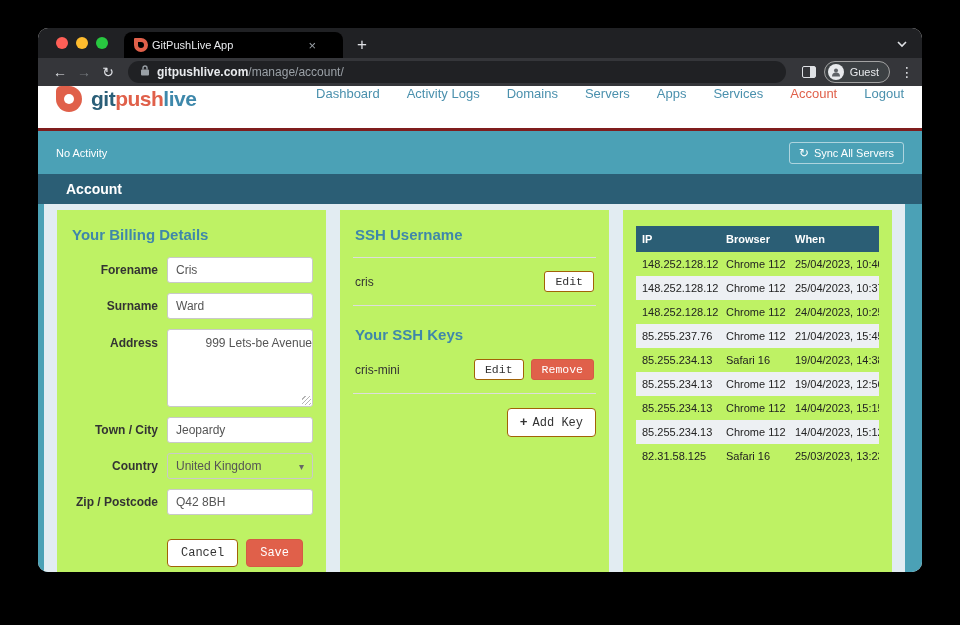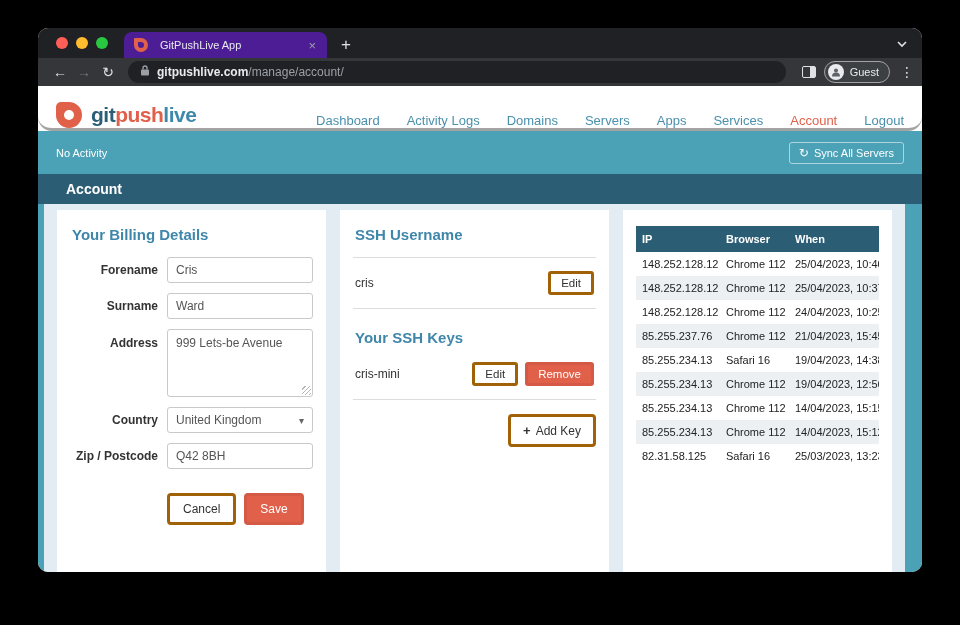--- a/index.html
+++ b/index.html
@@ -8,22 +8,22 @@
 
   .window{position:absolute;left:38px;top:28px;width:884px;height:544px;
           border-radius:10px;overflow:hidden;background:#fff;
           display:flex;flex-direction:column;}
 
   
   .tabstrip{height:30px;background:#202124;display:flex;align-items:flex-end;flex:0 0 auto;position:relative;}
   .traffic{display:flex;gap:8px;padding:0 16px 9px 18px;}
   .light{width:12px;height:12px;border-radius:50%;}
   .light.red{background:#ff5f57}.light.yellow{background:#febc2e}.light.green{background:#28c840}
-  .tab{height:26px;width:185px;background:#4c1d95;border-radius:8px 8px 0 0;
-       display:flex;align-items:center;padding:0 8px 0 10px;gap:12px;}
+  .tab{height:26px;width:185px;background:#000000;border-radius:8px 8px 0 0;
+       display:flex;align-items:center;padding:0 24px 0 10px;gap:4px;}
   .favicon{width:6px;height:6px;border:4px solid #e0604a;border-radius:1px 50% 50% 50%;flex:0 0 auto;}
   .tab-title{color:#e8eaed;font-size:11px;flex:1;white-space:nowrap;overflow:hidden;}
   .tab-close{color:#9aa0a6;font-size:13px;padding:0 3px;cursor:default;}
   .newtab{color:#dfe1e5;font-size:17px;margin:0 0 3px 14px;}
   .tab-chevron{position:absolute;right:14px;top:8px;}
   .toolbar{height:28px;background:#35363a;display:flex;align-items:center;padding:0 10px;flex:0 0 auto;}
   .nav-btn{color:#dfe1e5;font-size:14px;width:24px;text-align:center;}
   .nav-btn.disabled{color:#73777c;}
   .omnibox{flex:1;background:#202124;height:22px;border-radius:11px;display:flex;
            align-items:center;padding:0 12px;gap:7px;margin:0 8px;font-size:12px;}
@@ -31,22 +31,22 @@
   .omnibox .path{color:#9aa0a6;}
   .side-panel-icon{width:12px;height:10px;border:1.5px solid #dfe1e5;border-radius:2px;margin:0 8px;
                    background:linear-gradient(to right,transparent 55%,#dfe1e5 55%);}
   .profile{display:flex;align-items:center;gap:6px;background:#3c4043;border:1px solid #a3a3a3;
            border-radius:12px;padding:2px 10px 2px 3px;color:#e8eaed;font-size:11px;}
   .avatar{width:16px;height:16px;border-radius:50%;background:#e8eaed;display:flex;
           align-items:center;justify-content:center;}
   .menu-dots{color:#dfe1e5;font-size:14px;margin-left:10px;width:12px;text-align:center;}
 
   
-  .app-header{height:42px;background:#fff;border-bottom:3px solid #a3a3a3;
-              display:flex;align-items:flex-end;padding:0 18px;flex:0 0 auto;border-radius:14px;}
+  .app-header{height:42px;background:#fff;border-bottom:3px solid #7f1d1d;
+              display:flex;align-items:flex-start;padding:0 18px;flex:0 0 auto;}
   .logo{display:flex;align-items:center;gap:9px;}
   .logo-mark{width:26px;height:26px;background:#e0604a;border-radius:5px 50% 50% 50%;position:relative;}
   .logo-mark::after{content:"";position:absolute;left:8px;top:8px;width:10px;height:10px;
                     background:#fff;border-radius:50%;}
   .logo-text{font-size:21px;font-weight:bold;letter-spacing:-0.5px;}
   .logo-text .c-git{color:#2b5f78}.logo-text .c-push{color:#e0604a}.logo-text .c-live{color:#3e88ab}
   .main-nav{margin-left:auto;display:flex;gap:27px;font-size:13px;}
   .main-nav a{color:#4a90ad;text-decoration:none;}
   .main-nav a.active{color:#e0604a;}
 
@@ -55,41 +55,41 @@
   .status-text{font-size:11px;}
   .sync-btn{margin-left:auto;border:1px solid rgba(255,255,255,0.55);border-radius:3px;
             padding:4px 9px;font-size:11px;display:flex;align-items:center;gap:5px;color:#fff;}
   .sync-glyph{font-size:12px;line-height:1;}
 
   .account-band{height:30px;background:#2b5e75;color:#fff;display:flex;align-items:center;
                 padding:0 28px;font-size:14px;font-weight:600;flex:0 0 auto;}
 
   .content{flex:1;background:#4ba1b6;padding:0 17px 0 6px;overflow:hidden;}
   .content-inner{background:#e2ecf2;height:100%;padding:6px 13px 0 13px;display:flex;gap:14px;box-sizing:border-box;}
-  .panel{background:#ffffff;flex:1;padding:14px 13px;min-width:0;}
+  .panel{background:#bef264;flex:1;padding:14px 13px;min-width:0;}
   .panel-h{color:#3f87aa;font-size:15px;font-weight:600;margin:2px 0 14px 2px;}
 
   
   .form-row{display:flex;align-items:center;margin-bottom:10px;}
   .form-row.top{align-items:flex-start;}
   .form-label{width:97px;flex:0 0 auto;text-align:right;font-size:12px;font-weight:600;
               color:#333;padding-right:9px;box-sizing:border-box;}
   .form-row.top .form-label{padding-top:7px;}
   .tbox{flex:1;border:1px solid #c9c9c9;border-radius:3px;font-size:12px;color:#555;
         padding:0 8px;height:26px;font-family:inherit;box-sizing:border-box;min-width:0;background:#fff;}
-  textarea.tbox{height:68px;padding:6px 8px;resize:none;position:relative;}
+  textarea.tbox{height:78px;padding:6px 0;resize:none;position:relative;text-align:right;}
   .ta-wrap{flex:1;position:relative;display:flex;min-width:0;}
   .ta-wrap::after{content:"";position:absolute;right:2px;bottom:2px;width:9px;height:9px;
       background:repeating-linear-gradient(135deg,transparent 0 2px,#b5b5b5 2px 3px);pointer-events:none;}
   .select-box{flex:1;border:1px solid #c9c9c9;border-radius:3px;height:26px;display:flex;
               align-items:center;padding:0 8px;font-size:12px;color:#555;box-sizing:border-box;min-width:0;}
   .select-box .caret{margin-left:auto;color:#666;font-size:10px;}
   .form-actions{margin-left:97px;display:flex;gap:8px;margin-top:24px;}
-  .btn{border:3px solid #a16207;background:#fff;border-radius:4px;padding:6px 13px;
-       font-size:12px;color:#333;font-family:Liberation Sans, sans-serif;}
+  .btn{border:1px solid #a16207;background:#fff;border-radius:4px;padding:6px 13px;
+       font-size:12px;color:#333;font-family:Liberation Mono, monospace;}
   .btn-primary{background:#e0604a;border-color:#d55a45;color:#fff;}
   .btn-sm{padding:3px 10px;font-size:11.5px;border-radius:3px;}
 
   
   .hr{border:none;border-top:1px solid #ddd;margin:11px 0;}
   .ssh-row{display:flex;align-items:center;padding:2px 2px;}
   .ssh-name{font-size:12px;color:#333;}
   .ssh-btns{margin-left:auto;display:flex;gap:7px;}
   .addkey-row{display:flex;justify-content:flex-end;margin-top:14px;}
   .addkey-btn{display:flex;align-items:center;gap:5px;padding:6px 12px;}
@@ -194,20 +194,24 @@
         </div>
         <div class="form-row">
           <label class="form-label">Surname</label>
           <input class="tbox" value="Ward" style="">
         </div>
         <div class="form-row top">
           <label class="form-label">Address</label>
           <span class="ta-wrap">
               <textarea class="tbox" style="">999 Lets-be Avenue</textarea>
             </span>
+        </div>
+        <div class="form-row">
+          <label class="form-label">Town / City</label>
+          <input class="tbox" value="Jeopardy" style="">
         </div>
         <div class="form-row">
           <label class="form-label">Country</label>
           <div class="select-box">
             <span>United Kingdom</span>
             <span class="caret">▾</span>
           </div>
         </div>
         <div class="form-row">
           <label class="form-label">Zip / Postcode</label>

